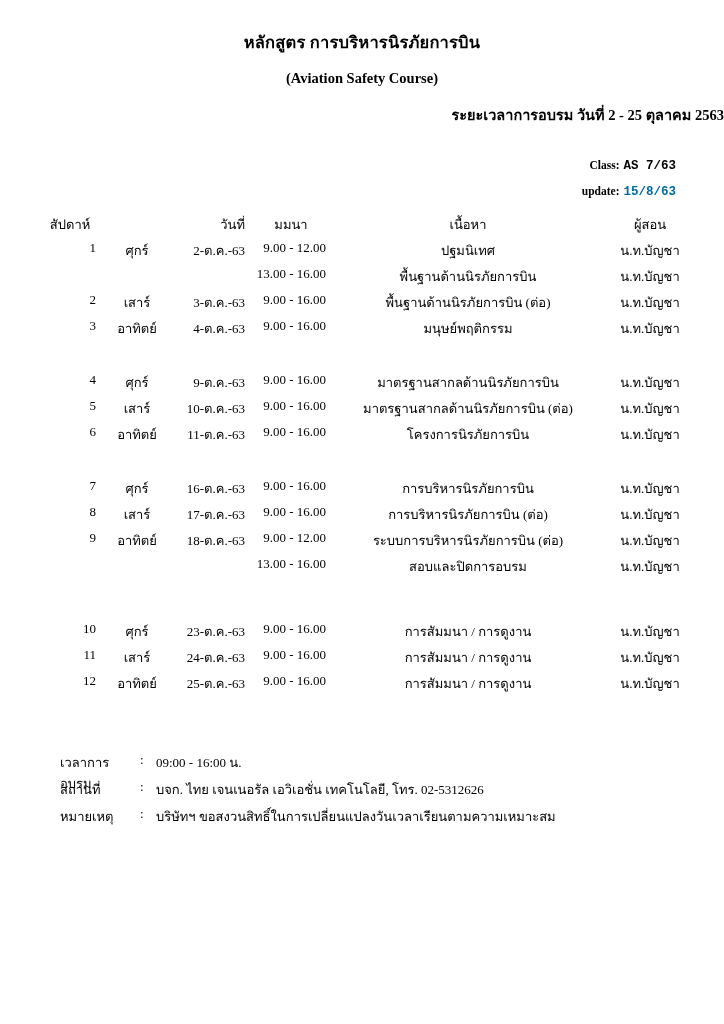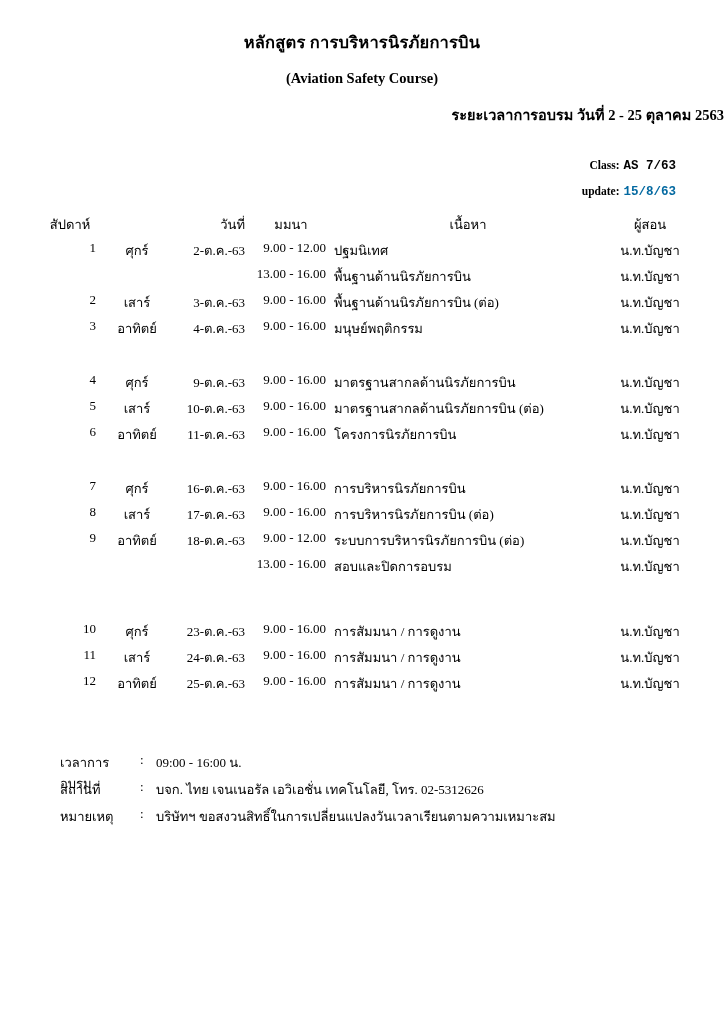--- a/index.html
+++ b/index.html
@@ -112,21 +112,21 @@
     position: absolute;
     left: 252px;
     width: 70px;
     text-align: right;
     font-family: "Liberation Serif", "DejaVu Serif", serif;
   }
   .c-topic {
     position: absolute;
     left: 330px;
     width: 268px;
-    text-align: left;
+    text-align: center;
   }
   .c-teacher {
     position: absolute;
     left: 598px;
     width: 96px;
     text-align: center;
   }
 
   .hdr .c-week,
   .hdr .c-day,

